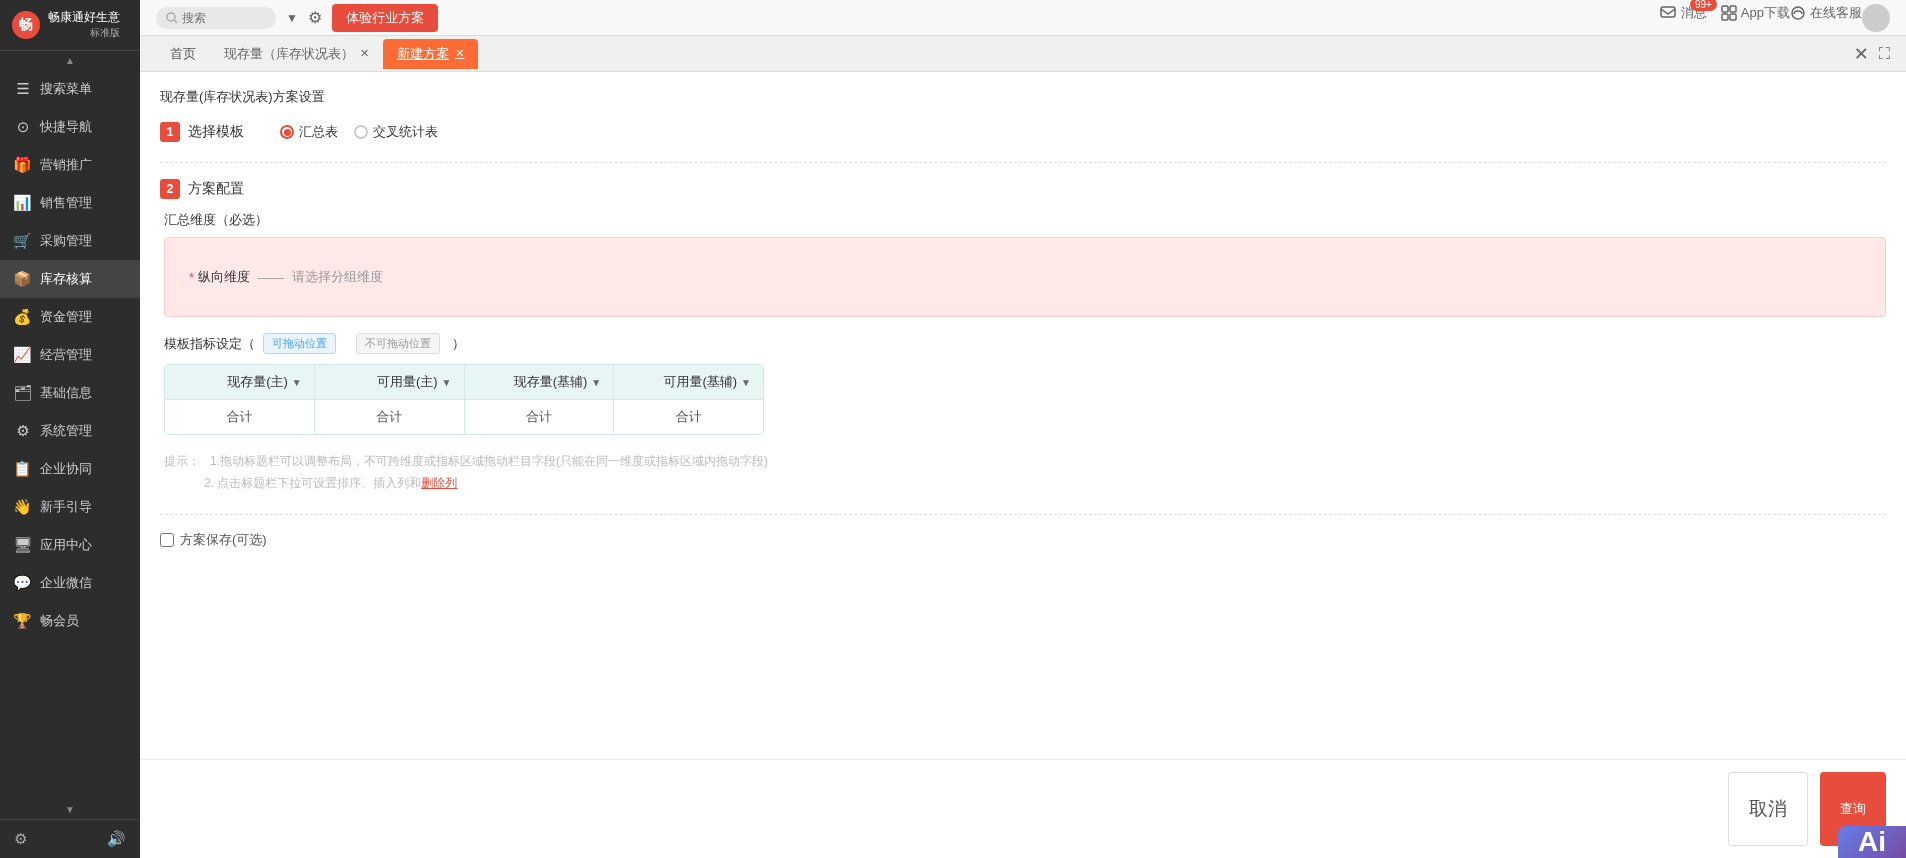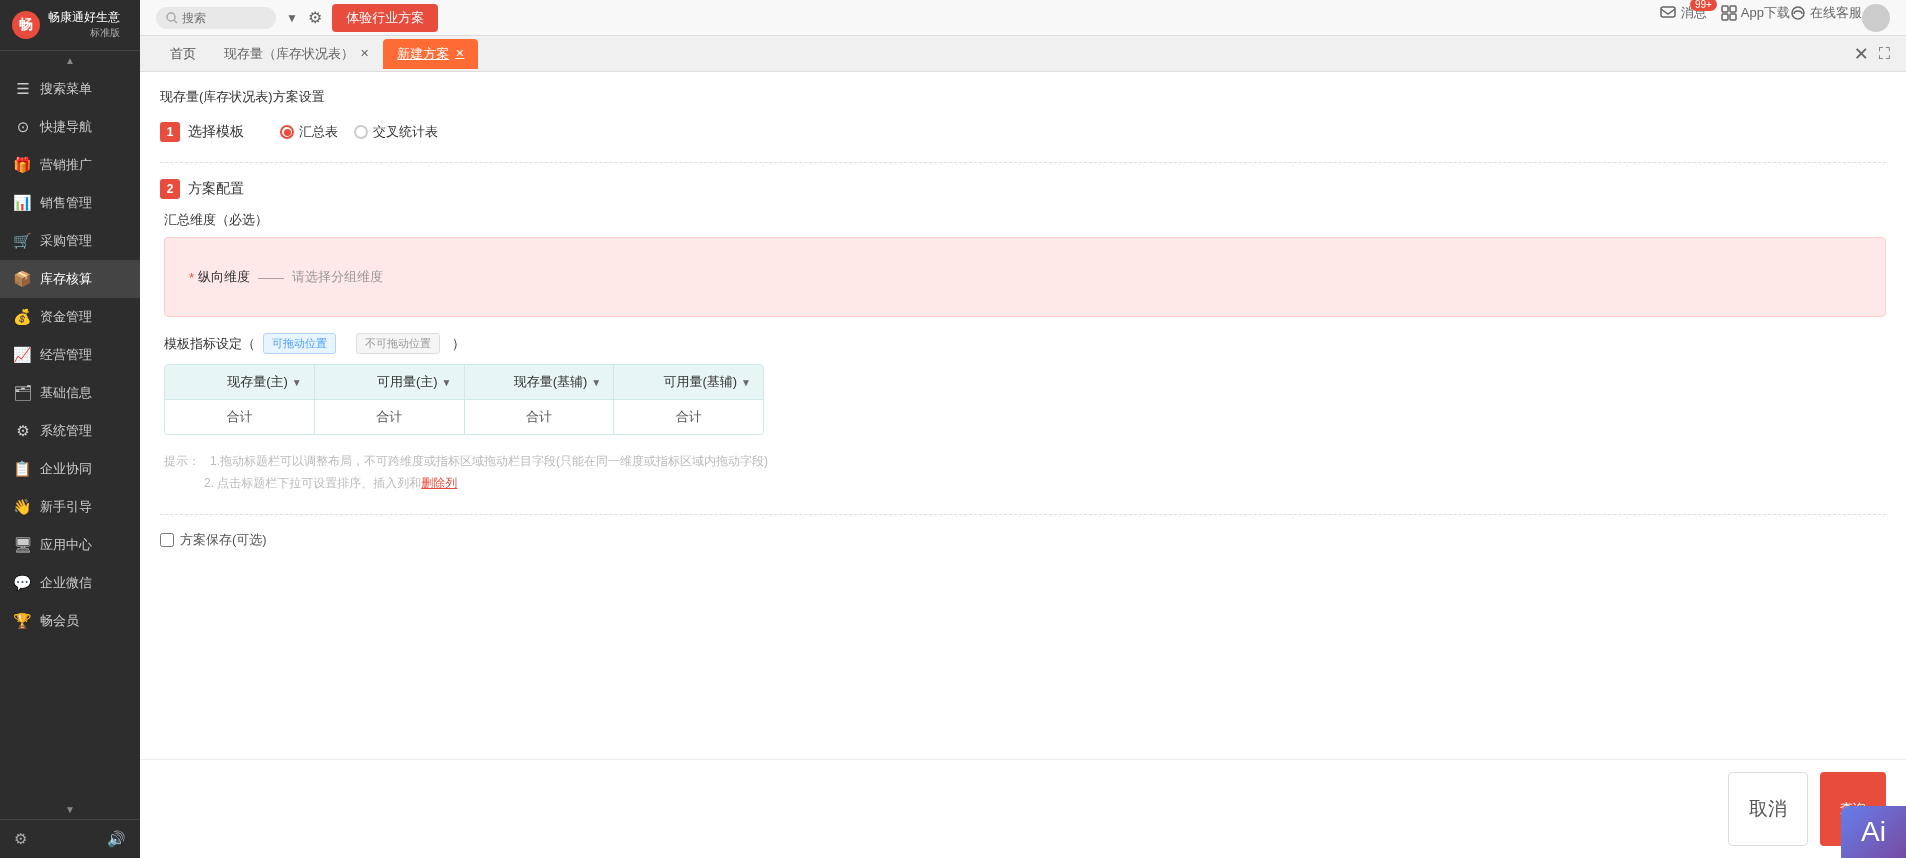--- a/index.html
+++ b/index.html
@@ -254,22 +254,22 @@
     }
     .btn-query {
       background: #e74c3c; color: white; border: none; border-radius: 4px;
       padding: 7px 20px; font-size: 13px; cursor: pointer;
     }
 
     
     .ai-badge {
       position: fixed; bottom: 0; right: 0;
       background: linear-gradient(135deg, #667eea, #764ba2);
-      color: white; font-size: 28px; font-weight: normal;
-      padding: 10px 20px;
+      color: white; font-size: 28px; font-weight: bold;
+      padding: 0 20px;
       border-radius: 8px 0 0 0;
     }
   </style>
 </head>
 <body>
 
 <div class="sidebar">
   <div class="sidebar-logo">
     <div class="sidebar-logo-icon">畅</div>
     <div>

